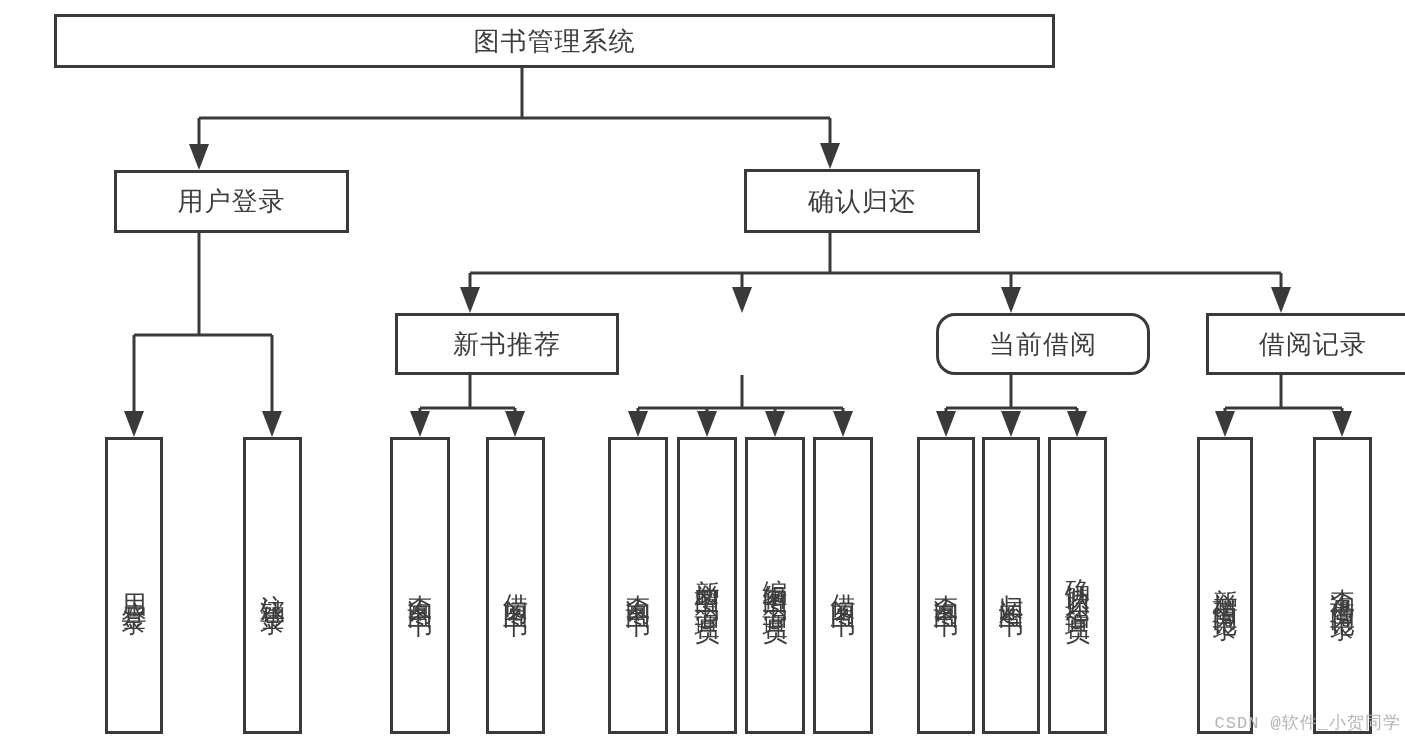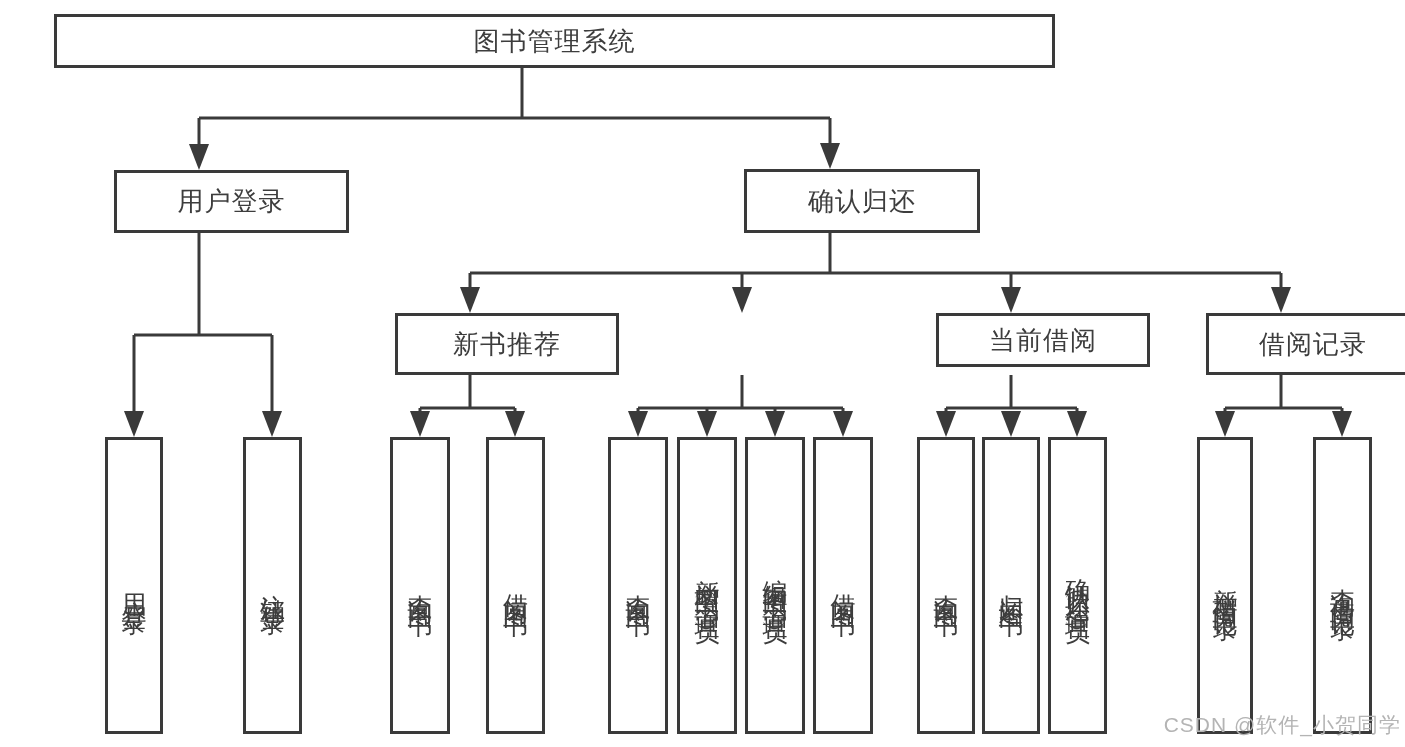--- a/index.html
+++ b/index.html
@@ -36,25 +36,26 @@
   }
   .vbox span {
     writing-mode: vertical-rl;
     letter-spacing: 6px;
     line-height: 1;
     max-height: 288px;
   }
   .watermark {
     position: absolute;
     right: 4px; top: 711px;
-    font-size: 21px;
+    font-size: 17px;
     color: #b4b4b4;
     letter-spacing: 1px;
     z-index: 3;
     white-space: nowrap;
+    font-family: Liberation Mono, monospace;
   }
 </style>
 </head>
 <body>
 
 <div id="stage">
 
   <svg id="connectors" width="1405" height="747" viewBox="0 0 1405 747">
     <g stroke="#3a3a3a" stroke-width="3" fill="none">
 
@@ -94,21 +95,21 @@
       <polygon points="1332,411 1352,411 1342,437"></polygon>
     </g>
   </svg>
 
   <div class="hbox" style="left:22px; top:14px; width:1001px; height:54px;">图书管理系统</div>
 
   <div class="hbox" style="left:82px; top:170px; width:235px; height:63px;">用户登录</div>
   <div class="hbox" style="left:712px; top:169px; width:236px; height:64px;">确认归还</div>
 
   <div class="hbox" style="left:363px; top:313px; width:224px; height:62px;">新书推荐</div>
-  <div class="hbox" style="left:904px; top:313px; width:214px; height:54px;">当前借阅</div>
+  <div class="hbox" style="left:904px; top:313px; width:214px; height:62px;border-radius:19px;">当前借阅</div>
   <div class="hbox" style="left:1174px; top:313px; width:214px; height:62px;">借阅记录</div>
 
   <div class="vbox" style="left:105px; width:58px;">
     <span>用户登录</span>
     </div>
   <div class="vbox" style="left:243px; width:59px;">
     <span>注销登录</span>
     </div>
 
   <div class="vbox" style="left:390px; width:60px;">

